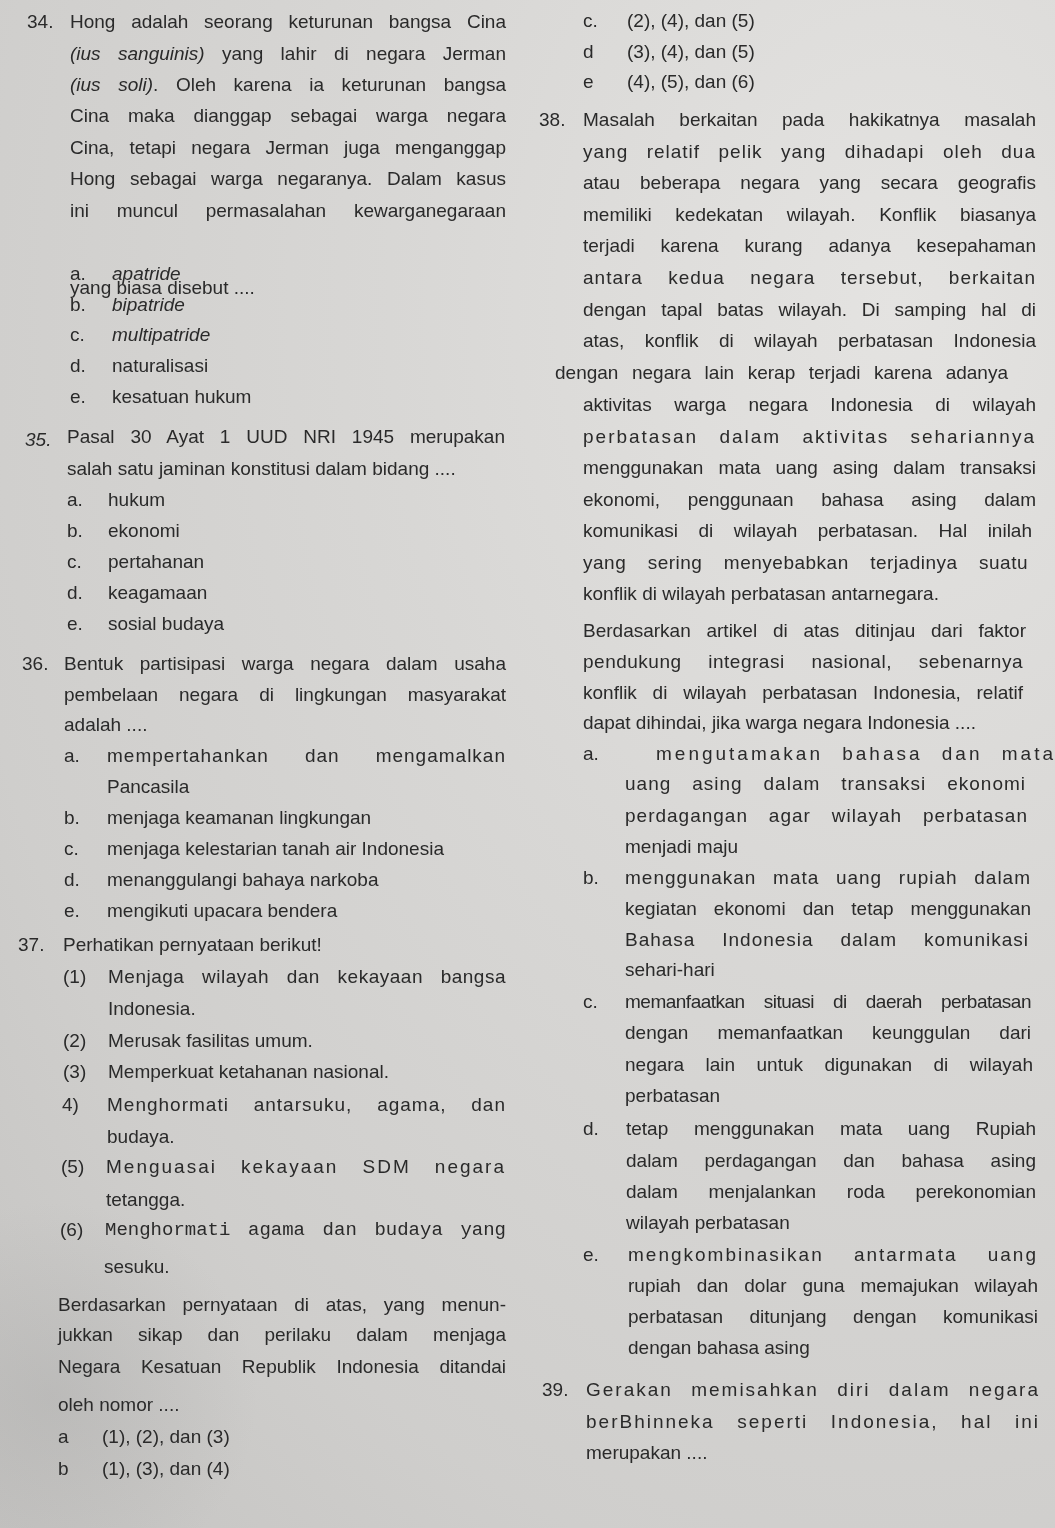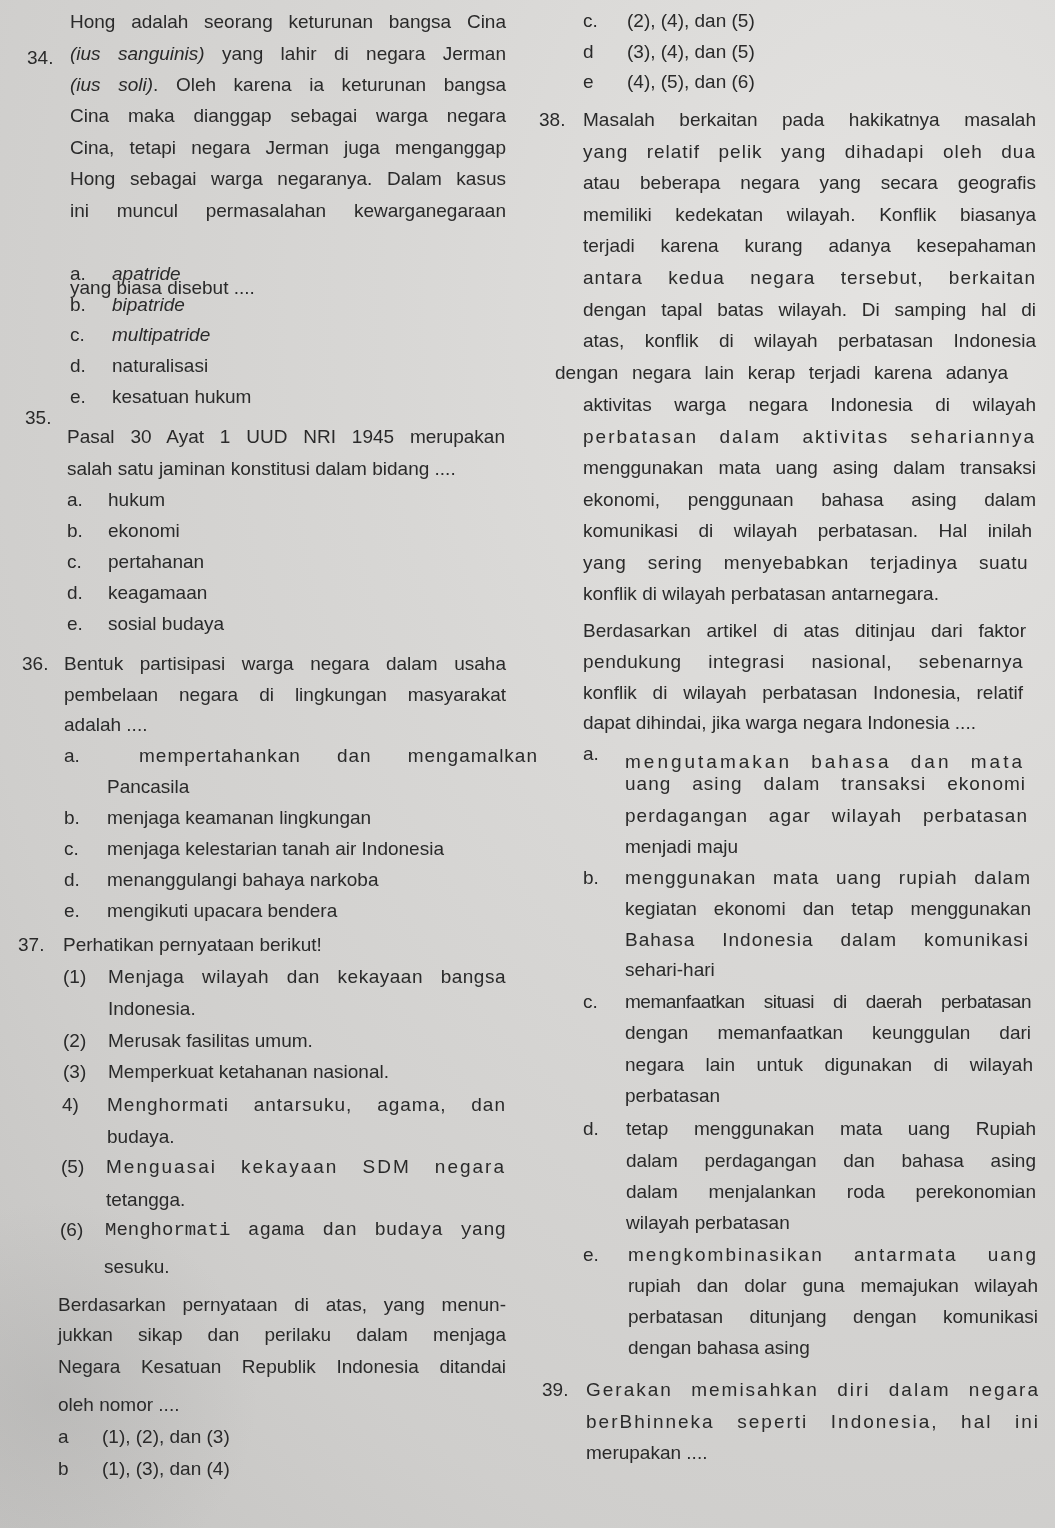--- a/index.html
+++ b/index.html
@@ -24,21 +24,21 @@
 </style>
 </head>
 <body>
 
 <div class="page">
   <div class="shade"></div>
 
   <div>
 
     <div>
-      <span class="num" style="left:27px; top:10px;margin-top:36px;">34.</span>
+      <span class="num" style="left:27px; top:10px;">34.</span>
       <span class="ln j" style="left:70px; top:10px; width:436px;">Hong adalah seorang keturunan bangsa Cina</span>
       <span class="ln j" style="left:70px; top:42px; width:436px;"><span class="it">(ius sanguinis)</span> yang lahir di negara Jerman</span>
       <span class="ln j" style="left:70px; top:73px; width:436px;"><span class="it">(ius soli)</span>. Oleh karena ia keturunan bangsa</span>
       <span class="ln j" style="left:70px; top:104px; width:436px;">Cina maka dianggap sebagai warga negara</span>
       <span class="ln j" style="left:70px; top:136px; width:436px;">Cina, tetapi negara Jerman juga menganggap</span>
       <span class="ln j" style="left:70px; top:167px; width:436px;">Hong sebagai warga negaranya. Dalam kasus</span>
       <span class="ln j" style="left:70px; top:199px; width:436px;">ini muncul permasalahan kewarganegaraan</span>
       <span class="ln" style="left:70px; top:244px;margin-top:32px;">yang biasa disebut ....</span>
 
       <div>
@@ -57,21 +57,21 @@
           <span class="lbl" style="left:70px; top:354px;">d.</span>
           <span class="ln" style="left:112px; top:354px;">naturalisasi</span>
         </div>
       <div>
           <span class="lbl" style="left:70px; top:385px;">e.</span>
           <span class="ln" style="left:112px; top:385px;">kesatuan hukum</span>
         </div>
     </div>
 
     <div>
-      <span class="num" style="left:25px; top:406px;">35.</span>
+      <span class="num" style="left:25px; top:428px;font-style:italic;">35.</span>
       <span class="ln j" style="left:67px; top:425px; width:438px;">Pasal 30 Ayat 1 UUD NRI 1945 merupakan</span>
       <span class="ln" style="left:67px; top:457px;">salah satu jaminan konstitusi dalam bidang ....</span>
 
       <div>
           <span class="lbl" style="left:67px; top:488px;">a.</span>
           <span class="ln" style="left:108px; top:488px;">hukum</span>
         </div>
       <div>
           <span class="lbl" style="left:67px; top:519px;">b.</span>
           <span class="ln" style="left:108px; top:519px;">ekonomi</span>
@@ -91,21 +91,21 @@
     </div>
 
     <div>
       <span class="num" style="left:22px; top:652px;">36.</span>
       <span class="ln j" style="left:64px; top:652px; width:442px;">Bentuk partisipasi warga negara dalam usaha</span>
       <span class="ln j" style="left:64px; top:683px; width:442px;">pembelaan negara di lingkungan masyarakat</span>
       <span class="ln" style="left:64px; top:713px;">adalah ....</span>
 
       <div>
         <span class="lbl" style="left:64px; top:744px;">a.</span>
-        <span class="ln j" style="left:107px; top:744px; width:399px; letter-spacing:1px;margin-left:32px;">mempertahankan dan mengamalkan</span>
+        <span class="ln j" style="left:107px; top:744px; width:399px; letter-spacing:1px;">mempertahankan dan mengamalkan</span>
         <span class="ln" style="left:107px; top:775px;">Pancasila</span>
       </div>
       <div>
           <span class="lbl" style="left:64px; top:806px;">b.</span>
           <span class="ln" style="left:107px; top:806px;">menjaga keamanan lingkungan</span>
         </div>
       <div>
           <span class="lbl" style="left:64px; top:837px;">c.</span>
           <span class="ln" style="left:107px; top:837px;">menjaga kelestarian tanah air Indonesia</span>
         </div>
@@ -203,21 +203,21 @@
       <span class="ln j" style="left:583px; top:519px; width:449px;">komunikasi di wilayah perbatasan. Hal inilah</span>
       <span class="ln j" style="left:583px; top:551px; width:445px; letter-spacing:0.5px;">yang sering menyebabkan terjadinya suatu</span>
       <span class="ln" style="left:583px; top:582px;">konflik di wilayah perbatasan antarnegara.</span>
       <span class="ln j" style="left:583px; top:619px; width:443px;">Berdasarkan artikel di atas ditinjau dari faktor</span>
       <span class="ln j" style="left:583px; top:650px; width:440px; letter-spacing:0.5px;">pendukung integrasi nasional, sebenarnya</span>
       <span class="ln j" style="left:583px; top:681px; width:440px;">konflik di wilayah perbatasan Indonesia, relatif</span>
       <span class="ln" style="left:583px; top:711px;">dapat dihindai, jika warga negara Indonesia ....</span>
 
       <div>
         <span class="lbl" style="left:583px; top:742px;">a.</span>
-        <span class="ln j" style="left:625px; top:742px; width:400px; letter-spacing:3px;margin-top:8px;">mengutamakan bahasa dan mata</span>
+        <span class="ln j" style="left:656px; top:742px; width:400px; letter-spacing:3px;">mengutamakan bahasa dan mata</span>
         <span class="ln j" style="left:625px; top:772px; width:401px; letter-spacing:1px;">uang asing dalam transaksi ekonomi</span>
         <span class="ln j" style="left:625px; top:804px; width:403px; letter-spacing:1px;">perdagangan agar wilayah perbatasan</span>
         <span class="ln" style="left:625px; top:835px;">menjadi maju</span>
       </div>
       <div>
         <span class="lbl" style="left:583px; top:866px;">b.</span>
         <span class="ln j" style="left:625px; top:866px; width:406px; letter-spacing:1px;">menggunakan mata uang rupiah dalam</span>
         <span class="ln j" style="left:625px; top:897px; width:406px;">kegiatan ekonomi dan tetap menggunakan</span>
         <span class="ln j" style="left:625px; top:928px; width:404px; letter-spacing:1px;">Bahasa Indonesia dalam komunikasi</span>
         <span class="ln" style="left:625px; top:958px;">sehari-hari</span>

